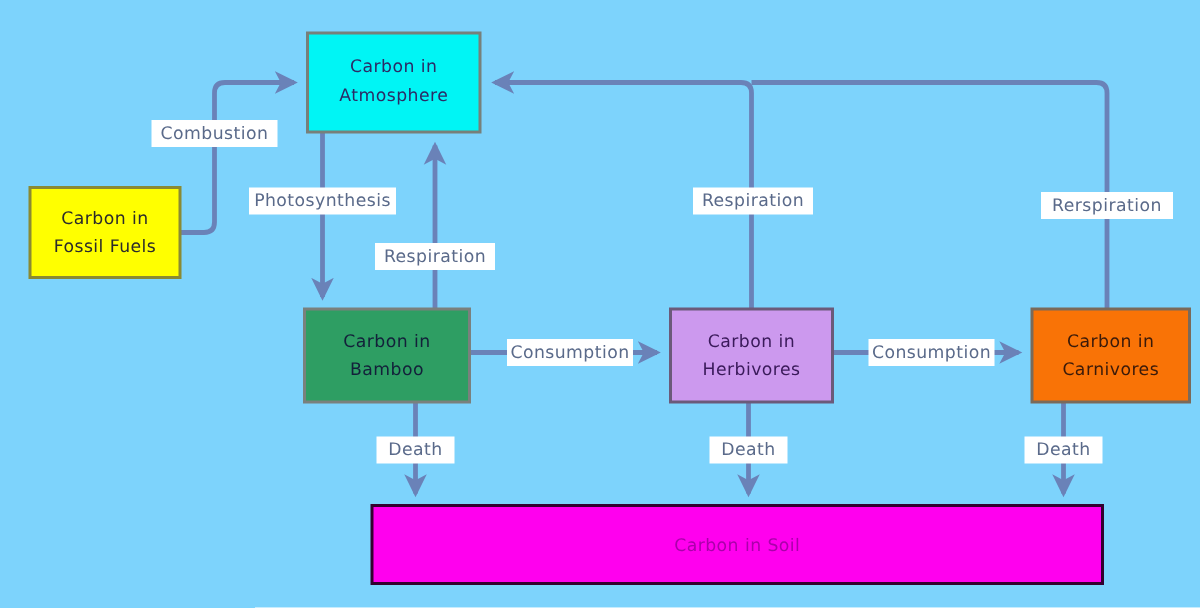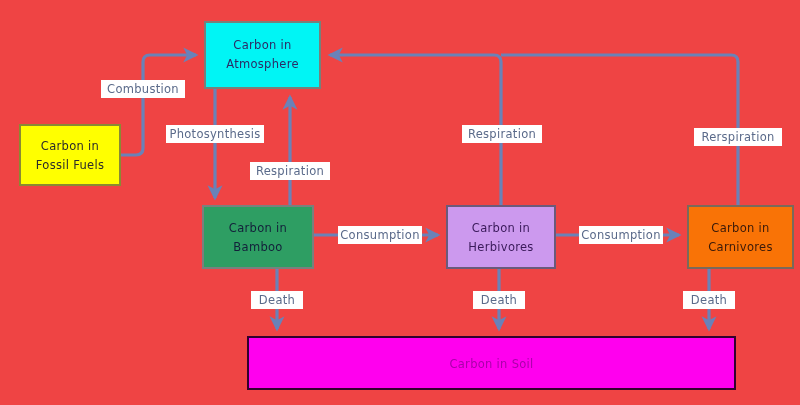--- a/index.html
+++ b/index.html
@@ -7,21 +7,21 @@
     padding: 0;
     background: #ffffff;
   }
   body {
     font-family: "DejaVu Sans", sans-serif;
   }
   #diagram-root {
     position: relative;
     width: 800px;
     height: 405px;
-    background: #ef4444;
+    background: #7dd3fc;
     overflow: hidden;
   }
   svg.canvas {
     position: absolute;
     left: 0;
     top: 0;
     width: 800px;
     height: 405px;
     display: block;
   }

